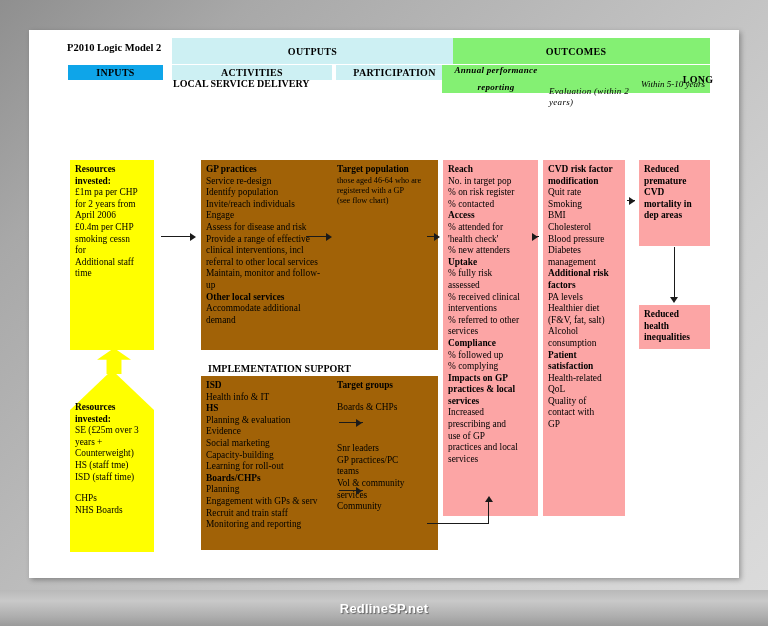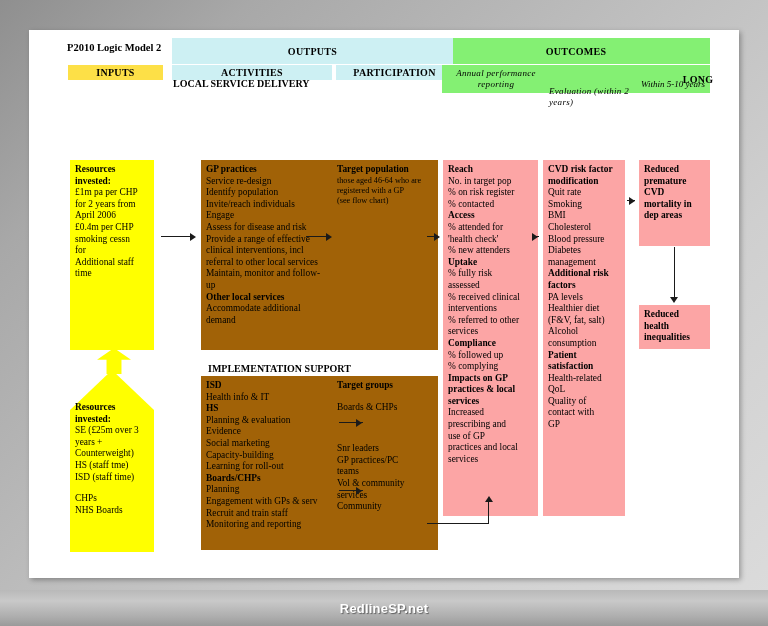--- a/index.html
+++ b/index.html
@@ -55,21 +55,21 @@
     position: absolute;
     display: flex;
     align-items: center;
     justify-content: center;
     font-weight: bold;
     font-size: 10px;
     letter-spacing: 0.3px;
     color: #000;
   }
   .band.cyan   { background: #cdf0f3; }
-  .band.yellow { background: #fde047; }
+  .band.yellow { background: #0ea5e9; }
   .band.green  { background: #84f073; }
 
   .box {
     position: absolute;
     box-sizing: border-box;
     font-size: 9.4px;
     line-height: 11.6px;
     color: #000;
     padding: 4px 4px 2px 5px;
     overflow: visible;
@@ -143,21 +143,21 @@
 
   <div class="band cyan" style="left:143px; top:8px; width:281px; height:26px;">OUTPUTS</div>
 
   <div class="band yellow" style="left:39px; top:35px; width:95px; height:15px;">INPUTS</div>
 
   <div class="band cyan" style="left:143px; top:35px; width:160px; height:15px;">ACTIVITIES</div>
 
   <div class="band cyan" style="left:307px; top:35px; width:117px; height:15px;">PARTICIPATION</div>
 
   <div class="band green" style="left:413px; top:35px; width:100px; height:28px; padding:0 4px;">
-    <span class="label ital center" style="position:static; font-weight:normal; font-size:9px; line-height:11px;">Annual performance reporting</span>
+    <span class="label ital center" style="position:static; font-weight:bold; font-size:9px; line-height:17px;">Annual performance reporting</span>
   </div>
 
   <div class="band green" style="left:516px; top:35px; width:93px; height:28px; padding:0 4px; justify-content:flex-start;">
     <span class="label ital" style="position:static; font-weight:normal; font-size:9px; line-height:11px;margin-top:36px;">Evaluation (within 2 years)</span>
   </div>
 
   <div class="band green" style="left:611px; top:35px; width:70px; height:28px;">
     <span class="label bold" style="position:static; font-size:10px;margin-left:46px;">LONG</span>
   </div>
 

